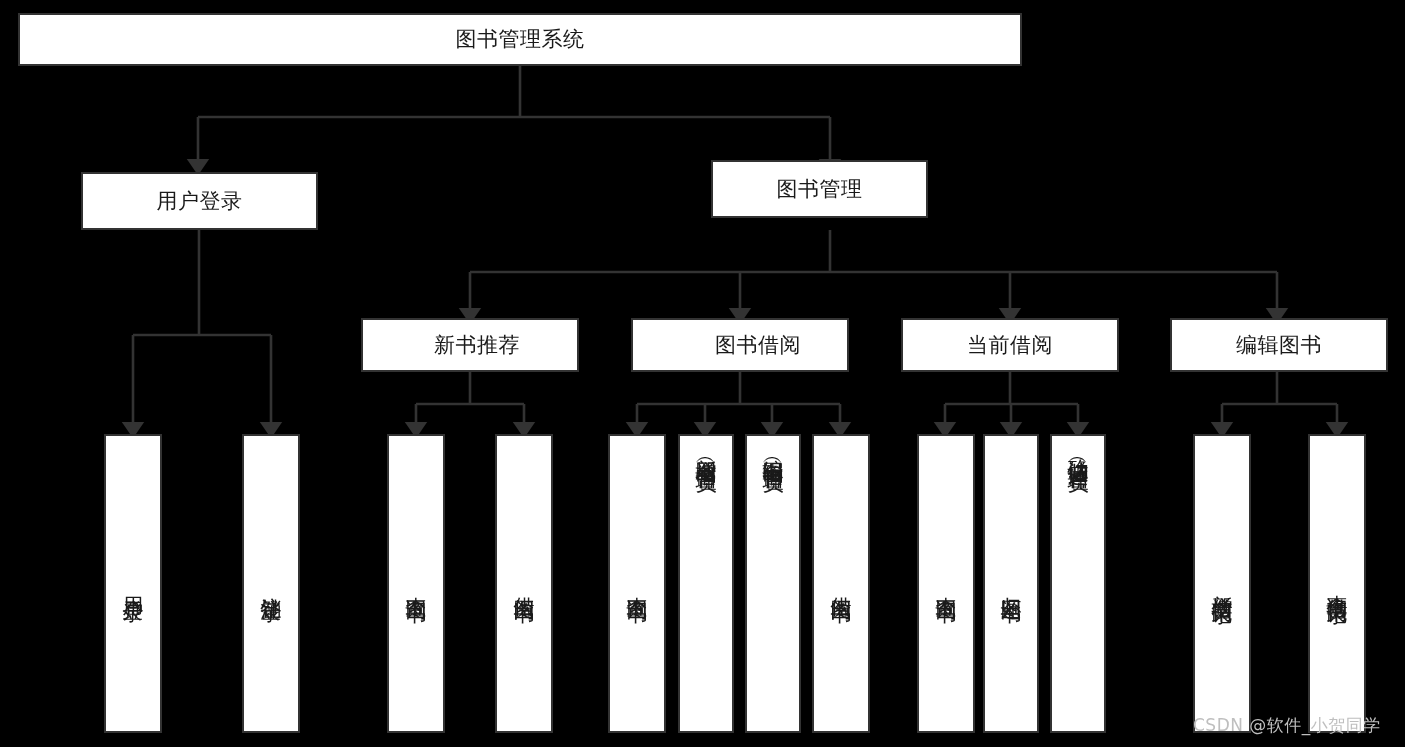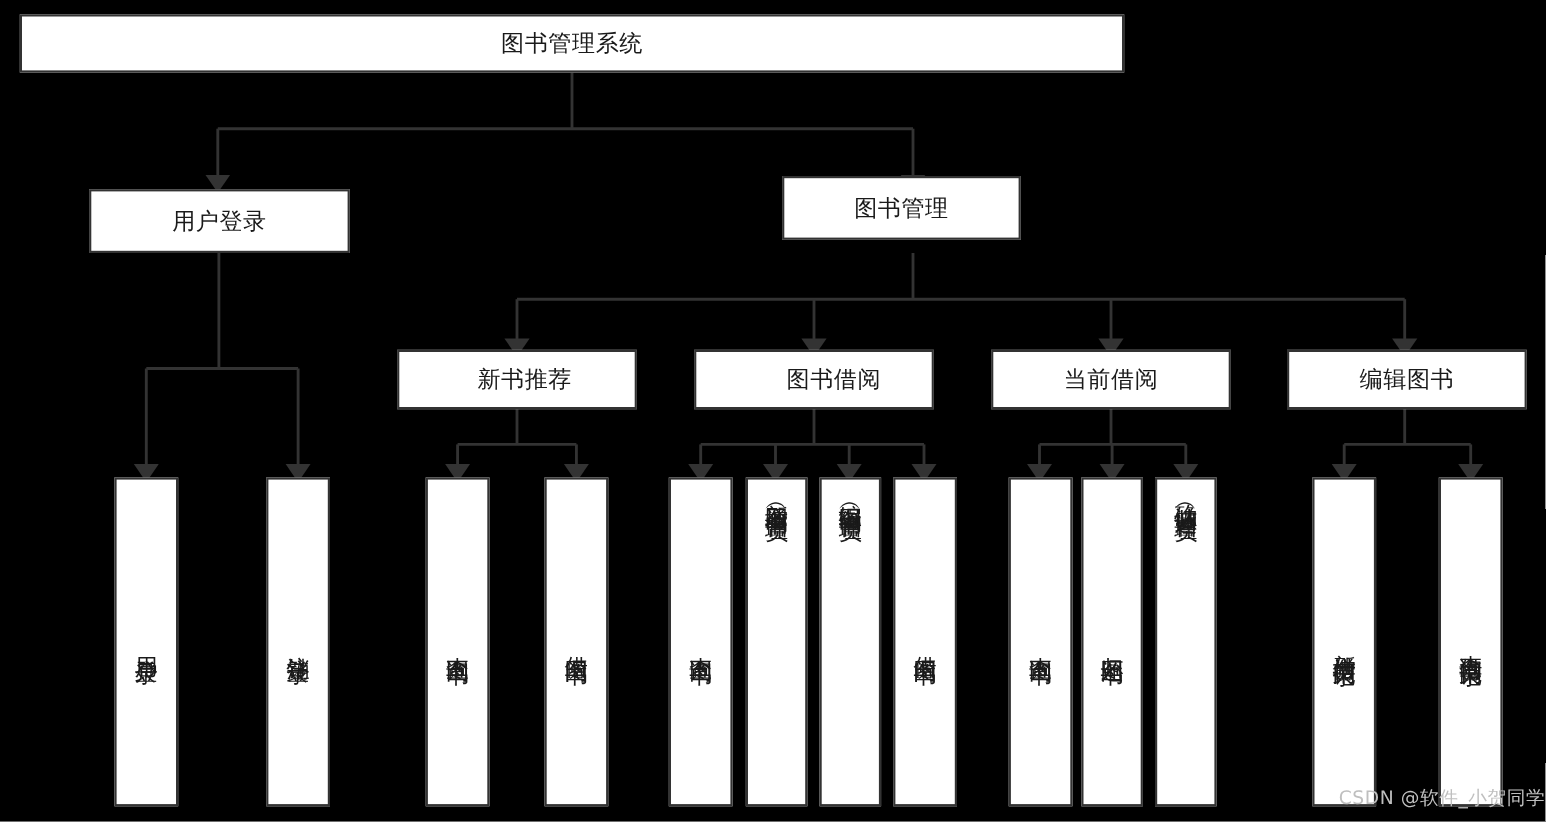--- a/index.html
+++ b/index.html
@@ -63,21 +63,20 @@
   .node.vert.centered {
     align-items: center;
     padding-top: 0;
   }
   .watermark {
     position: absolute;
     font-size: 17px;
     color: #bfbfbf;
     white-space: nowrap;
     letter-spacing: 0.5px;
-    padding-left: 24px;
   }
 </style>
 </head>
 <body>
 
 <div id="canvas">
 
   <svg id="wires" viewBox="0 0 1405 747" xmlns="http://www.w3.org/2000/svg">
     <defs>
       <marker id="arrow" markerWidth="10" markerHeight="10" refX="3.2" refY="5" orient="auto" markerUnits="strokeWidth">

